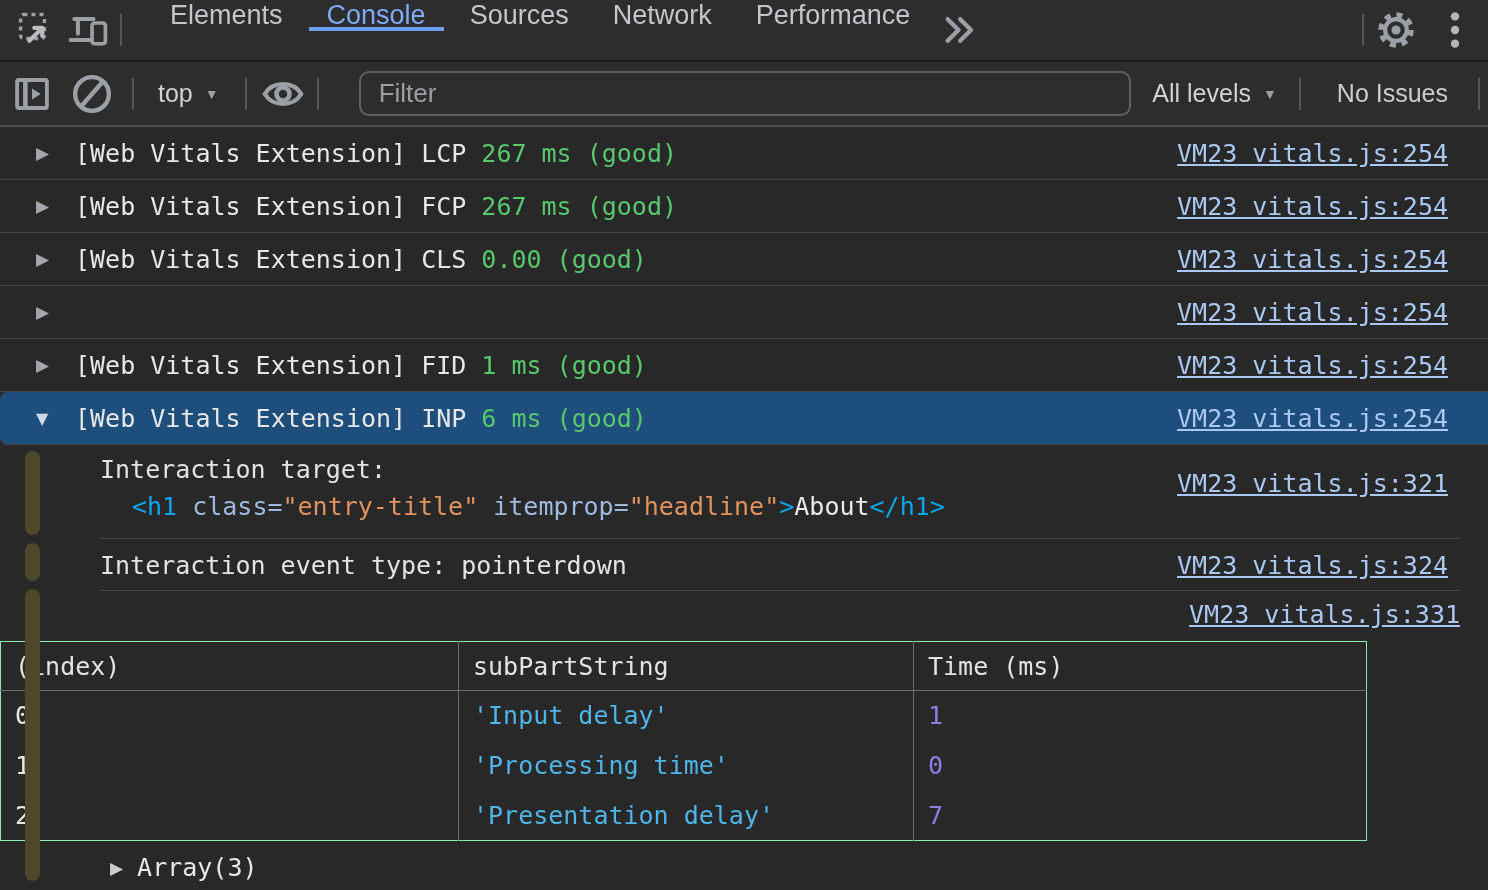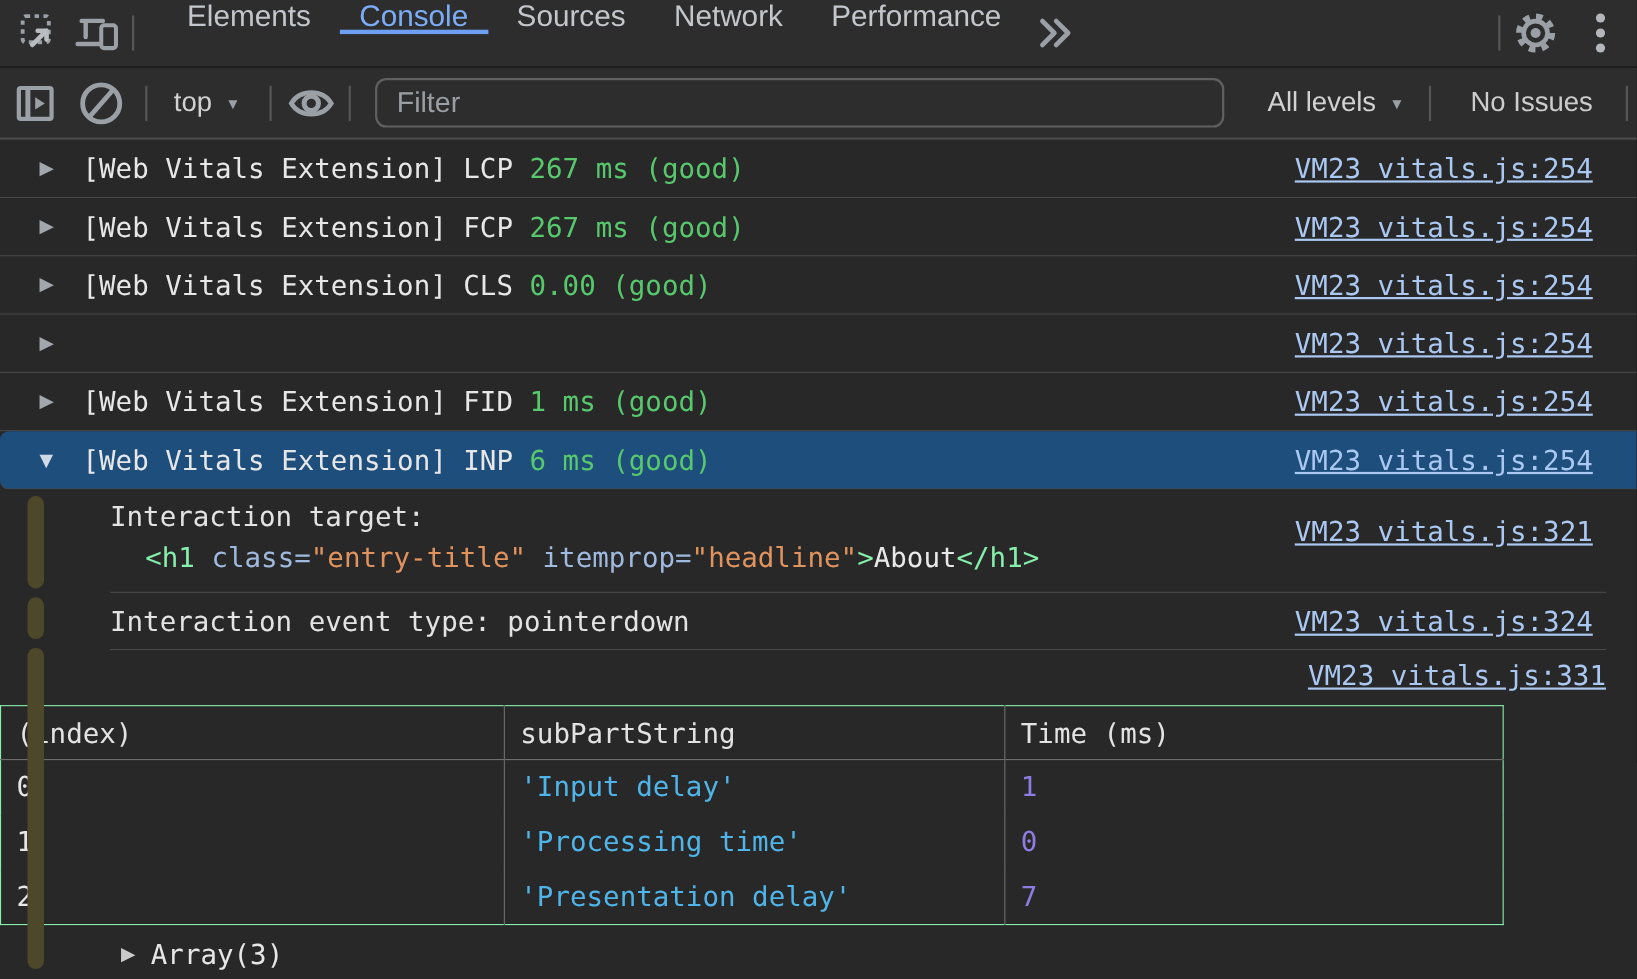--- a/index.html
+++ b/index.html
@@ -34,21 +34,21 @@
   .toolbar-console {
     height:65px; background:#2d2d2d; display:flex; align-items:center;
     border-bottom:2px solid #4c4c4c;
   }
   .ctx-select, .levels-select {
     display:flex; align-items:center; gap:12px; color:#d2d2d2;
     font-size:25px; padding:0 16px; cursor:pointer; white-space:nowrap;
   }
   .caret-down { font-size:14px; color:#9aa0a6; }
   .filter-input {
-    width:772px; height:45px; margin-left:14px; background:transparent;
+    width:772px; height:45px; margin-left:32px; background:transparent;
     border:2px solid #606060; border-radius:10px; outline:none;
     color:#d6d6d6; font-size:26px; padding:0 18px;
     font-family:"Liberation Sans", sans-serif; flex:none;
   }
   .filter-input::placeholder { color:#9a9fa4; }
   .no-issues { font-size:25px; color:#cdcdcd; padding:0 30px; white-space:nowrap; }
   
   .console-area { font-family:"DejaVu Sans Mono", monospace; font-size:25px; }
   .msg-row {
     height:53px; display:flex; align-items:center; position:relative;
@@ -77,21 +77,21 @@
   .bar-3 { top:144px; height:292px; }
   .child-block { position:relative; }
   .child-block.bordered::after {
     content:""; position:absolute; left:100px; right:28px; bottom:0;
     height:1px; background:#474747;
   }
   .block-target { height:94px; padding:10px 40px 0 100px; display:flex; }
   .target-lines { flex:1; }
   .t-line1 { color:#e3e3e3; }
   .t-line2 { margin-top:8px; padding-left:32px; white-space:pre; }
-  .tag  { color:#86efac; }
+  .tag  { color:#0ea5e9; }
   .attr { color:#9fb9df; }
   .aval { color:#e0935e; }
   .etext{ color:#e9e9e9; }
   .block-event { height:52px; display:flex; align-items:center;
     padding:0 40px 0 100px; }
   .block-event .label { color:#e3e3e3; flex:1; }
   .block-linkonly { height:47px; display:flex; align-items:center;
     justify-content:flex-end; padding-right:28px; }
   
   .tbl-wrap { padding:3px 0 6px 0; }

